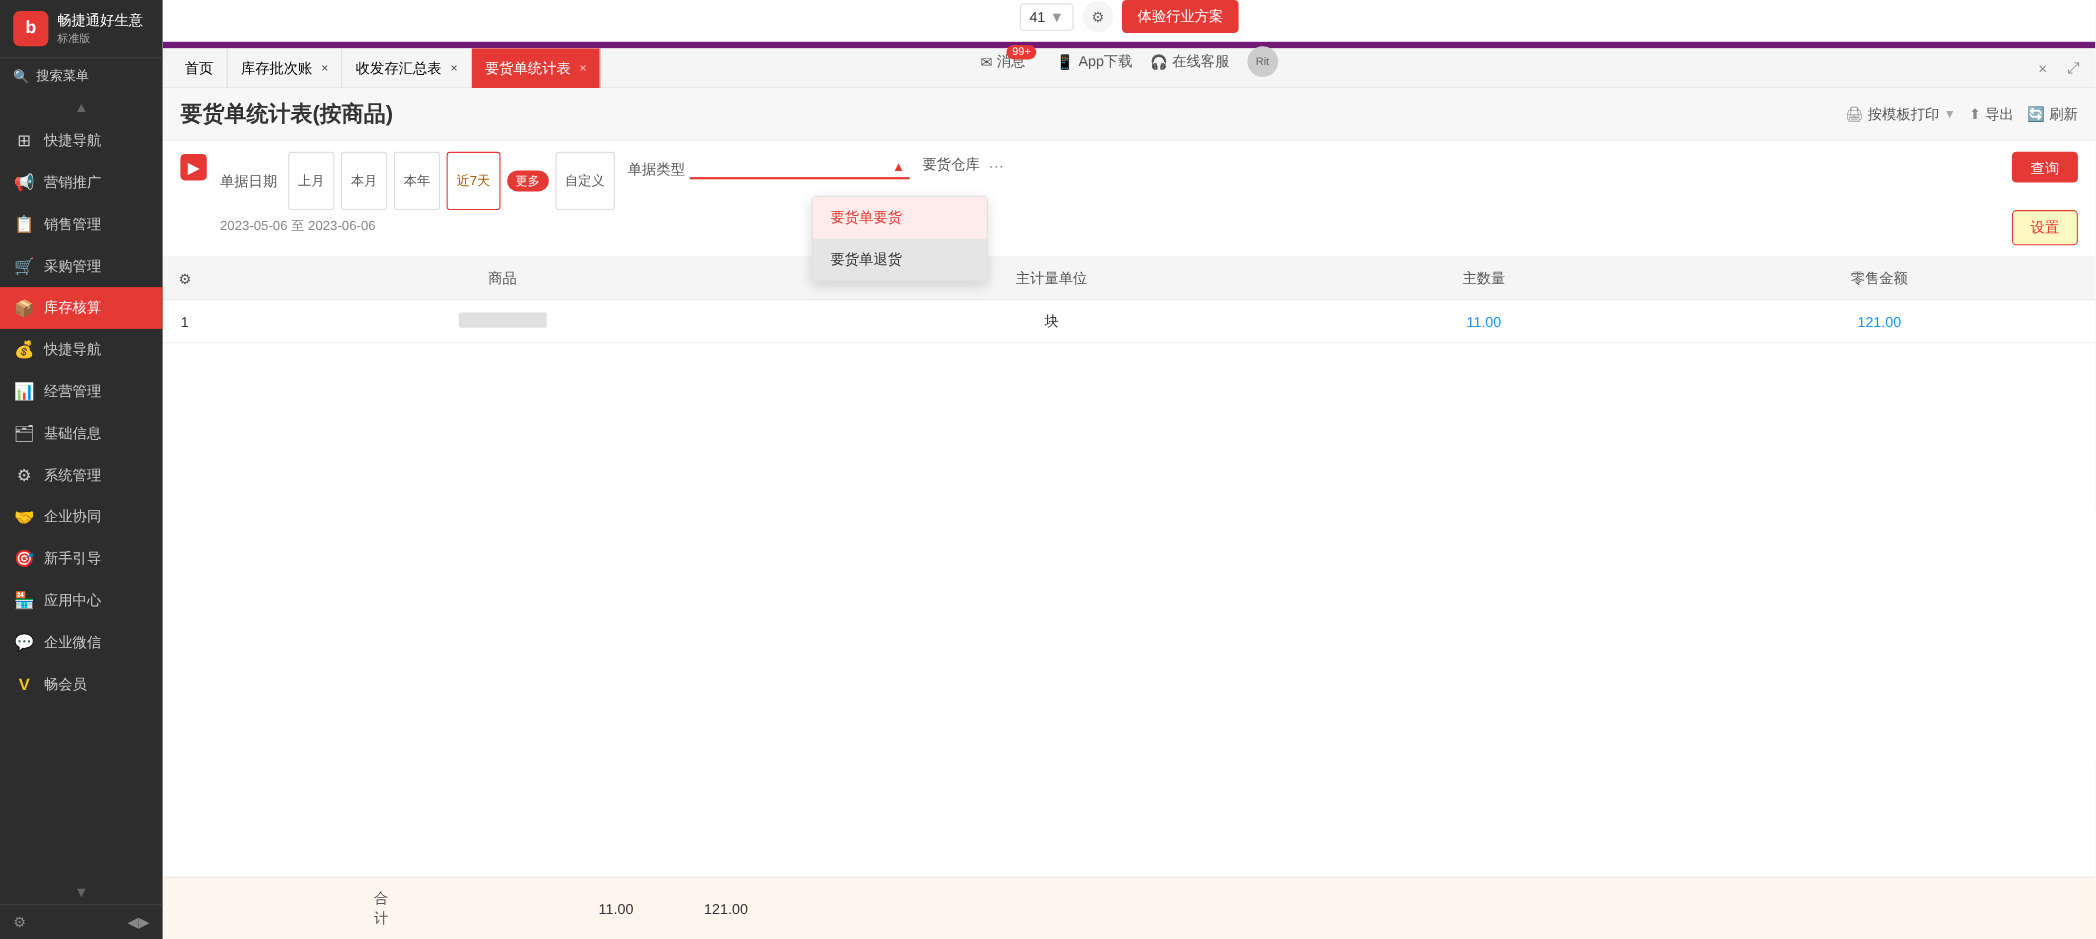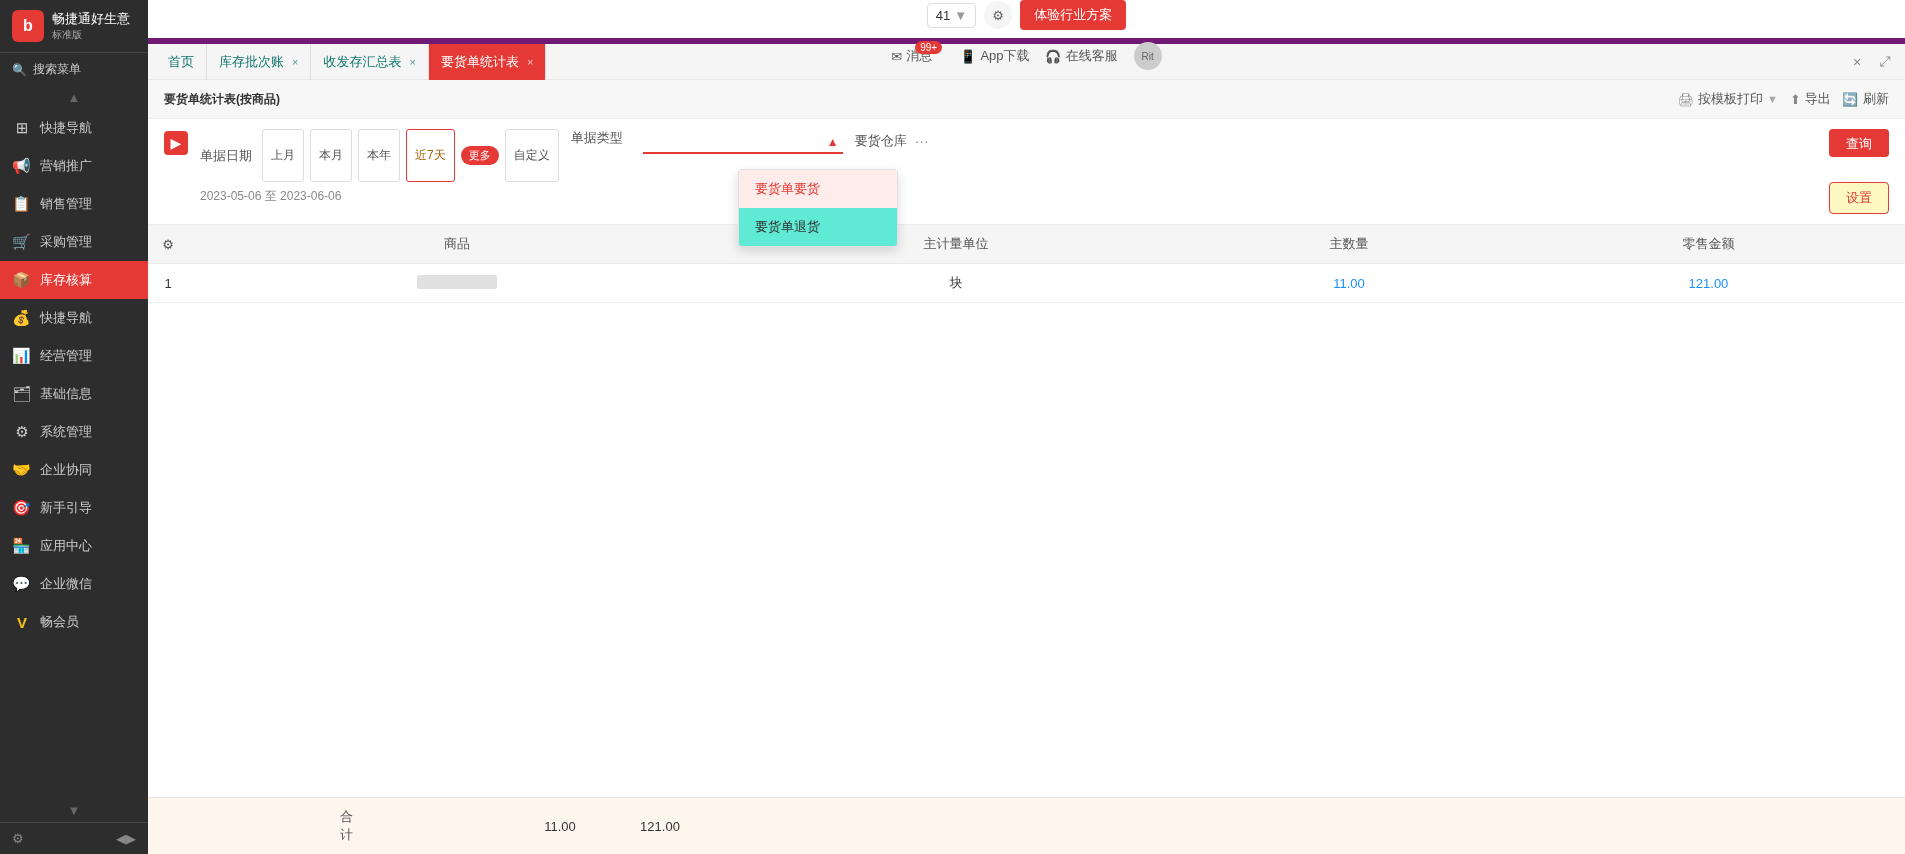--- a/index.html
+++ b/index.html
@@ -166,21 +166,21 @@
       height: 36px;
       gap: 0;
     }
     .tab-item {
       display: flex;
       align-items: center;
       padding: 0 12px;
       height: 36px;
       cursor: pointer;
       font-size: 13px;
-      color: #0f766e;
+      color: #000000;
       border-right: 1px solid #e0e0e0;
       gap: 4px;
     }
     .tab-item.active {
       background: #e53935;
       color: #fff;
     }
     .tab-item .tab-close {
       font-size: 11px;
       opacity: 0.7;
@@ -214,21 +214,21 @@
 
     
     .page-header {
       display: flex;
       align-items: center;
       padding: 10px 16px;
       background: #f7f7f7;
       border-bottom: 1px solid #eee;
     }
     .page-title {
-      font-size: 12px;
+      font-size: 20px;
       font-weight: bold;
       color: #333;
       flex: 1;
     }
     .page-actions {
       display: flex;
       align-items: center;
       gap: 12px;
     }
     .action-btn {
@@ -292,22 +292,22 @@
       font-size: 11px;
       cursor: pointer;
     }
     .date-range-text {
       font-size: 12px;
       color: #888;
       margin-top: 2px;
     }
     .filter-type-group {
       display: flex;
-      align-items: flex-start;
-      gap: 20px;
+      align-items: flex-end;
+      gap: 4px;
     }
     .filter-type-input {
       position: relative;
       display: flex;
       align-items: center;
     }
     .filter-type-input input {
       border: none;
       border-bottom: 2px solid #e53935;
       outline: none;
@@ -362,21 +362,21 @@
       flex-direction: column;
       gap: 6px;
       margin-left: auto;
     }
 
     
     .dropdown-overlay {
       position: absolute;
       left: 590px;
       top: 50px;
-      background: #5eead4;
+      background: #e5e5e5;
       border: 1px solid #e0e0e0;
       border-radius: 4px;
       box-shadow: 0 4px 12px rgba(0,0,0,0.15);
       z-index: 100;
       min-width: 160px;
     }
     .dropdown-item {
       padding: 10px 16px;
       cursor: pointer;
       font-size: 13px;

